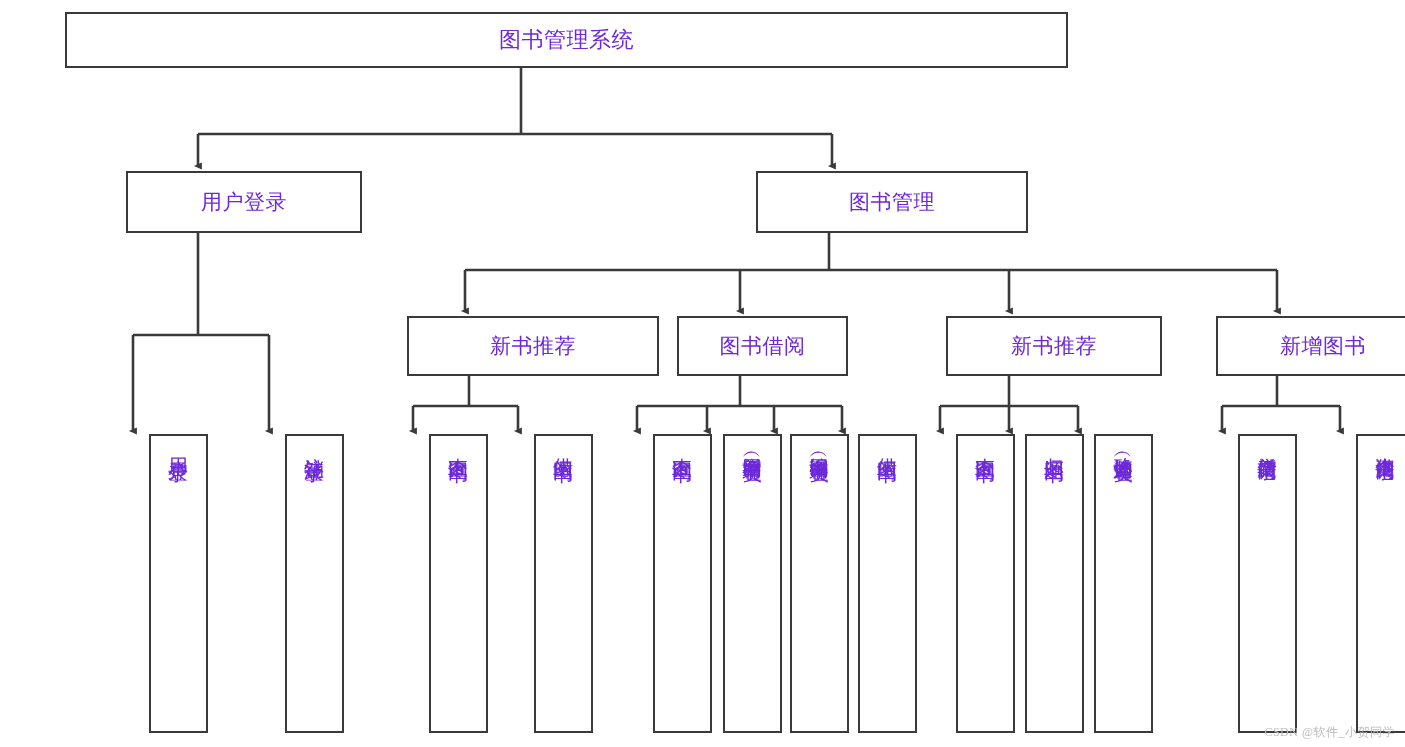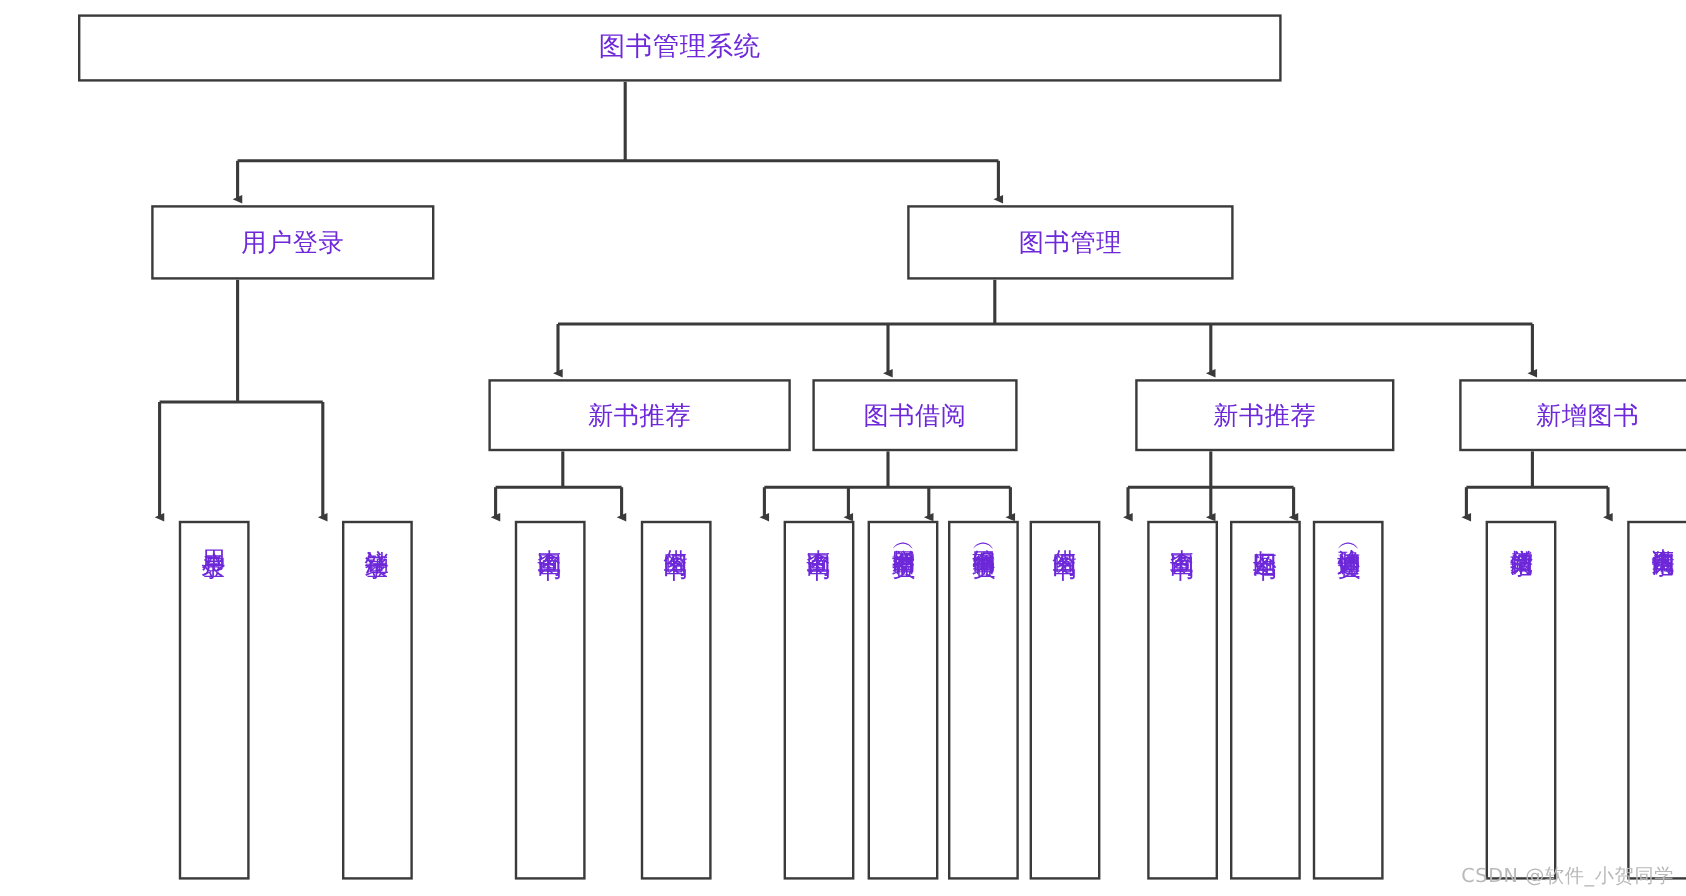--- a/index.html
+++ b/index.html
@@ -69,26 +69,27 @@
     line-height: 1;
   }
   .node.vert.long .node-label {
     font-size: 19px;
     letter-spacing: 1px;
   }
   #watermark {
     position: absolute;
     right: 10px;
     bottom: 6px;
-    font-size: 16px;
+    font-size: 12px;
     color: #b9b9b9;
     letter-spacing: 0.5px;
     white-space: nowrap;
     pointer-events: none;
     user-select: none;
+    font-family: Liberation Serif, serif;
   }
 </style>
 </head>
 <body>
 
 <div id="diagram-root">
 
   <svg id="connectors" viewBox="0 0 1405 747" xmlns="http://www.w3.org/2000/svg">
     <defs>
       <marker id="arrowhead" markerWidth="9" markerHeight="9" refX="4.2" refY="4.3" orient="auto" markerUnits="userSpaceOnUse">

